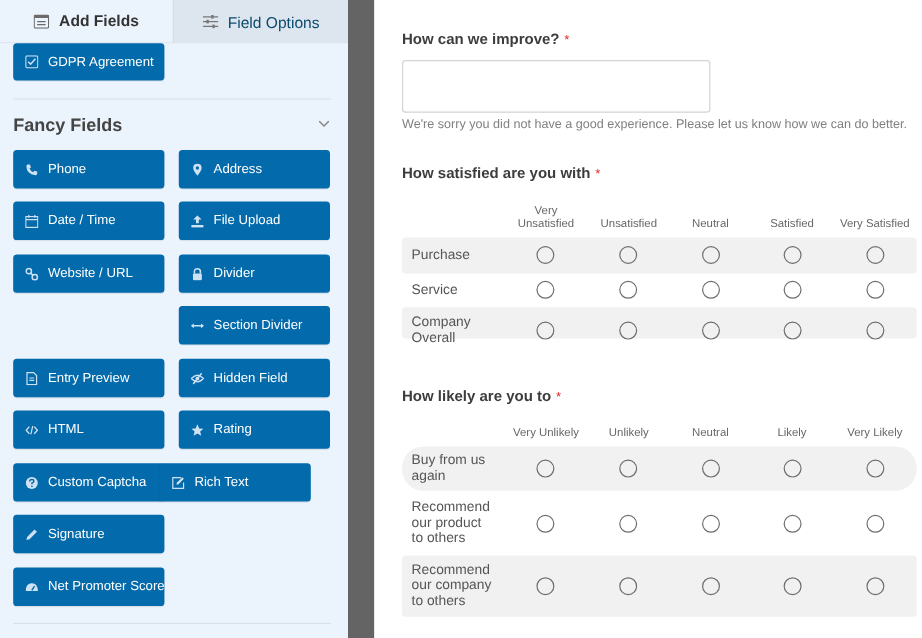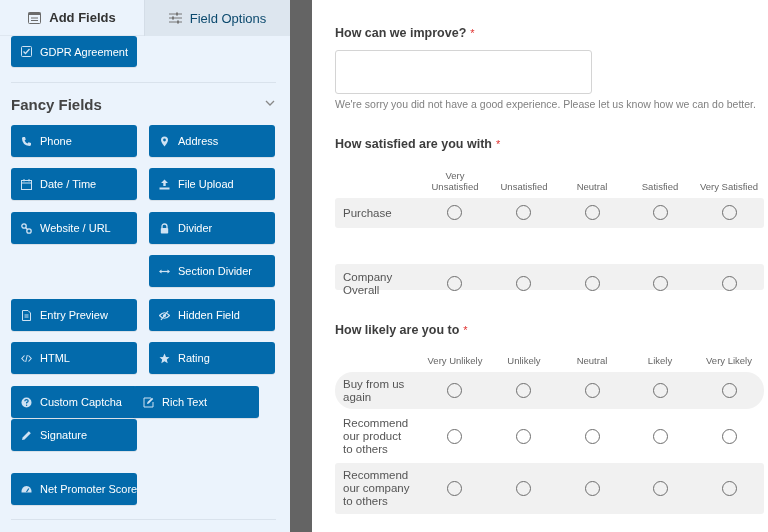--- a/index.html
+++ b/index.html
@@ -211,21 +211,21 @@
     <div class="fbtn" style="left:133px; top:386px;">
       <span class="ic">
           <svg viewBox="0 0 11 11">
             <path d="M8 1 L1 1 L1 10 L10 10 L10 5" fill="none" stroke="#cfe2f3"></path>
             <path d="M4 7 L4.5 5 L9 0.8 L10.2 2 L5.8 6.5 Z" fill="#cfe2f3"></path>
           </svg>
         </span>
       <span>Rich Text</span>
     </div>
 
-    <div class="fbtn" style="left:11px; top:419px;">
+    <div class="fbtn" style="left:11px; top:429px;">
       <span class="ic">
           <svg viewBox="0 0 11 11">
             <path d="M1 10 L1.6 7.4 L7.8 1.2 L9.8 3.2 L3.6 9.4 Z" fill="#cfe2f3"></path>
           </svg>
         </span>
       <span>Signature</span>
     </div>
 
     <div class="fbtn" style="left:11px; top:473px;">
       <span class="ic">
@@ -262,21 +262,29 @@
     <div class="colhead" style="left:384px; top:181px; width:66px;">Very Satisfied</div>
 
     <div class="row shaded" style="top:198px; height:30px;">
       <div class="rowlabel" style="top:9px;">Purchase</div>
       <div class="radio" style="left:112px; top:7px;"></div>
       <div class="radio" style="left:181px; top:7px;"></div>
       <div class="radio" style="left:250px; top:7px;"></div>
       <div class="radio" style="left:318px; top:7px;"></div>
       <div class="radio" style="left:387px; top:7px;"></div>
     </div>
-    <div class="row shaded" style="top:264px; height:26px;">
+    <div class="row" style="top:228px; height:28px;">
+      <div class="rowlabel" style="top:8px;">Service</div>
+      <div class="radio" style="left:112px; top:6px;"></div>
+      <div class="radio" style="left:181px; top:6px;"></div>
+      <div class="radio" style="left:250px; top:6px;"></div>
+      <div class="radio" style="left:318px; top:6px;"></div>
+      <div class="radio" style="left:387px; top:6px;"></div>
+    </div>
+    <div class="row shaded" style="top:256px; height:26px;">
       <div class="rowlabel" style="top:7px; white-space:pre-line;">Company
 Overall</div>
       <div class="radio" style="left:112px; top:12px;"></div>
       <div class="radio" style="left:181px; top:12px;"></div>
       <div class="radio" style="left:250px; top:12px;"></div>
       <div class="radio" style="left:318px; top:12px;"></div>
       <div class="radio" style="left:387px; top:12px;"></div>
     </div>
 
     <div class="label" style="left:23px; top:323px;">

